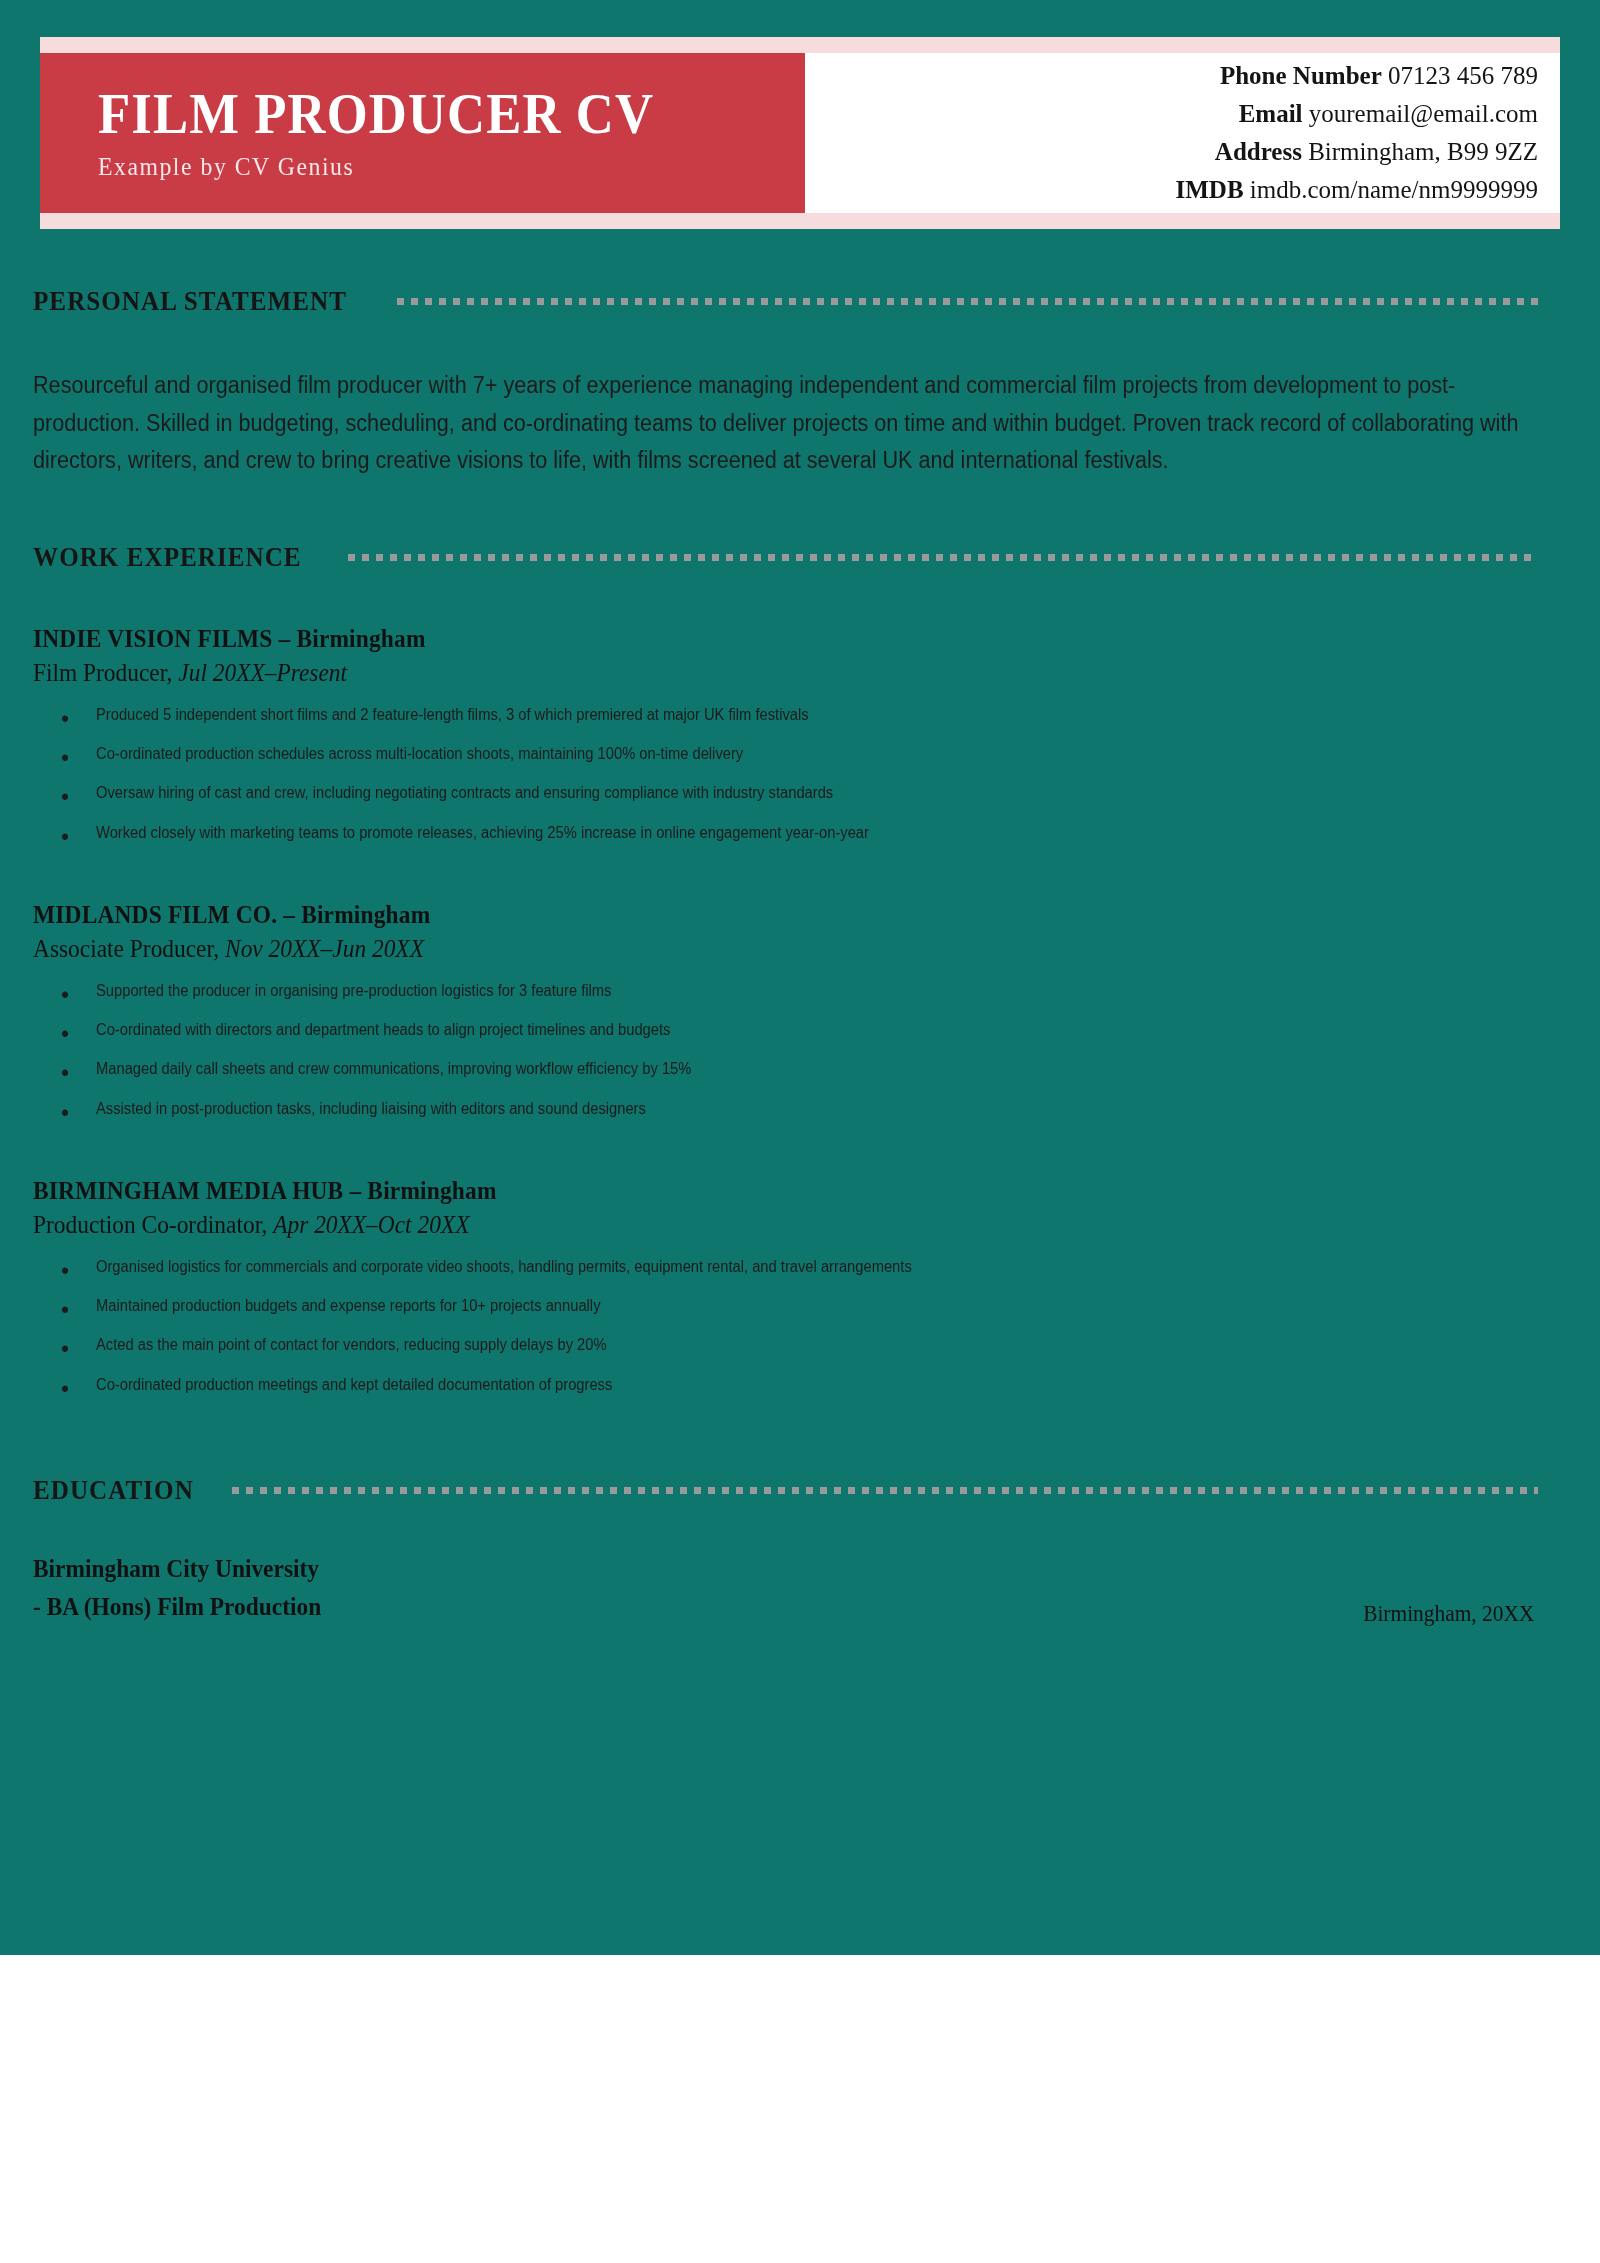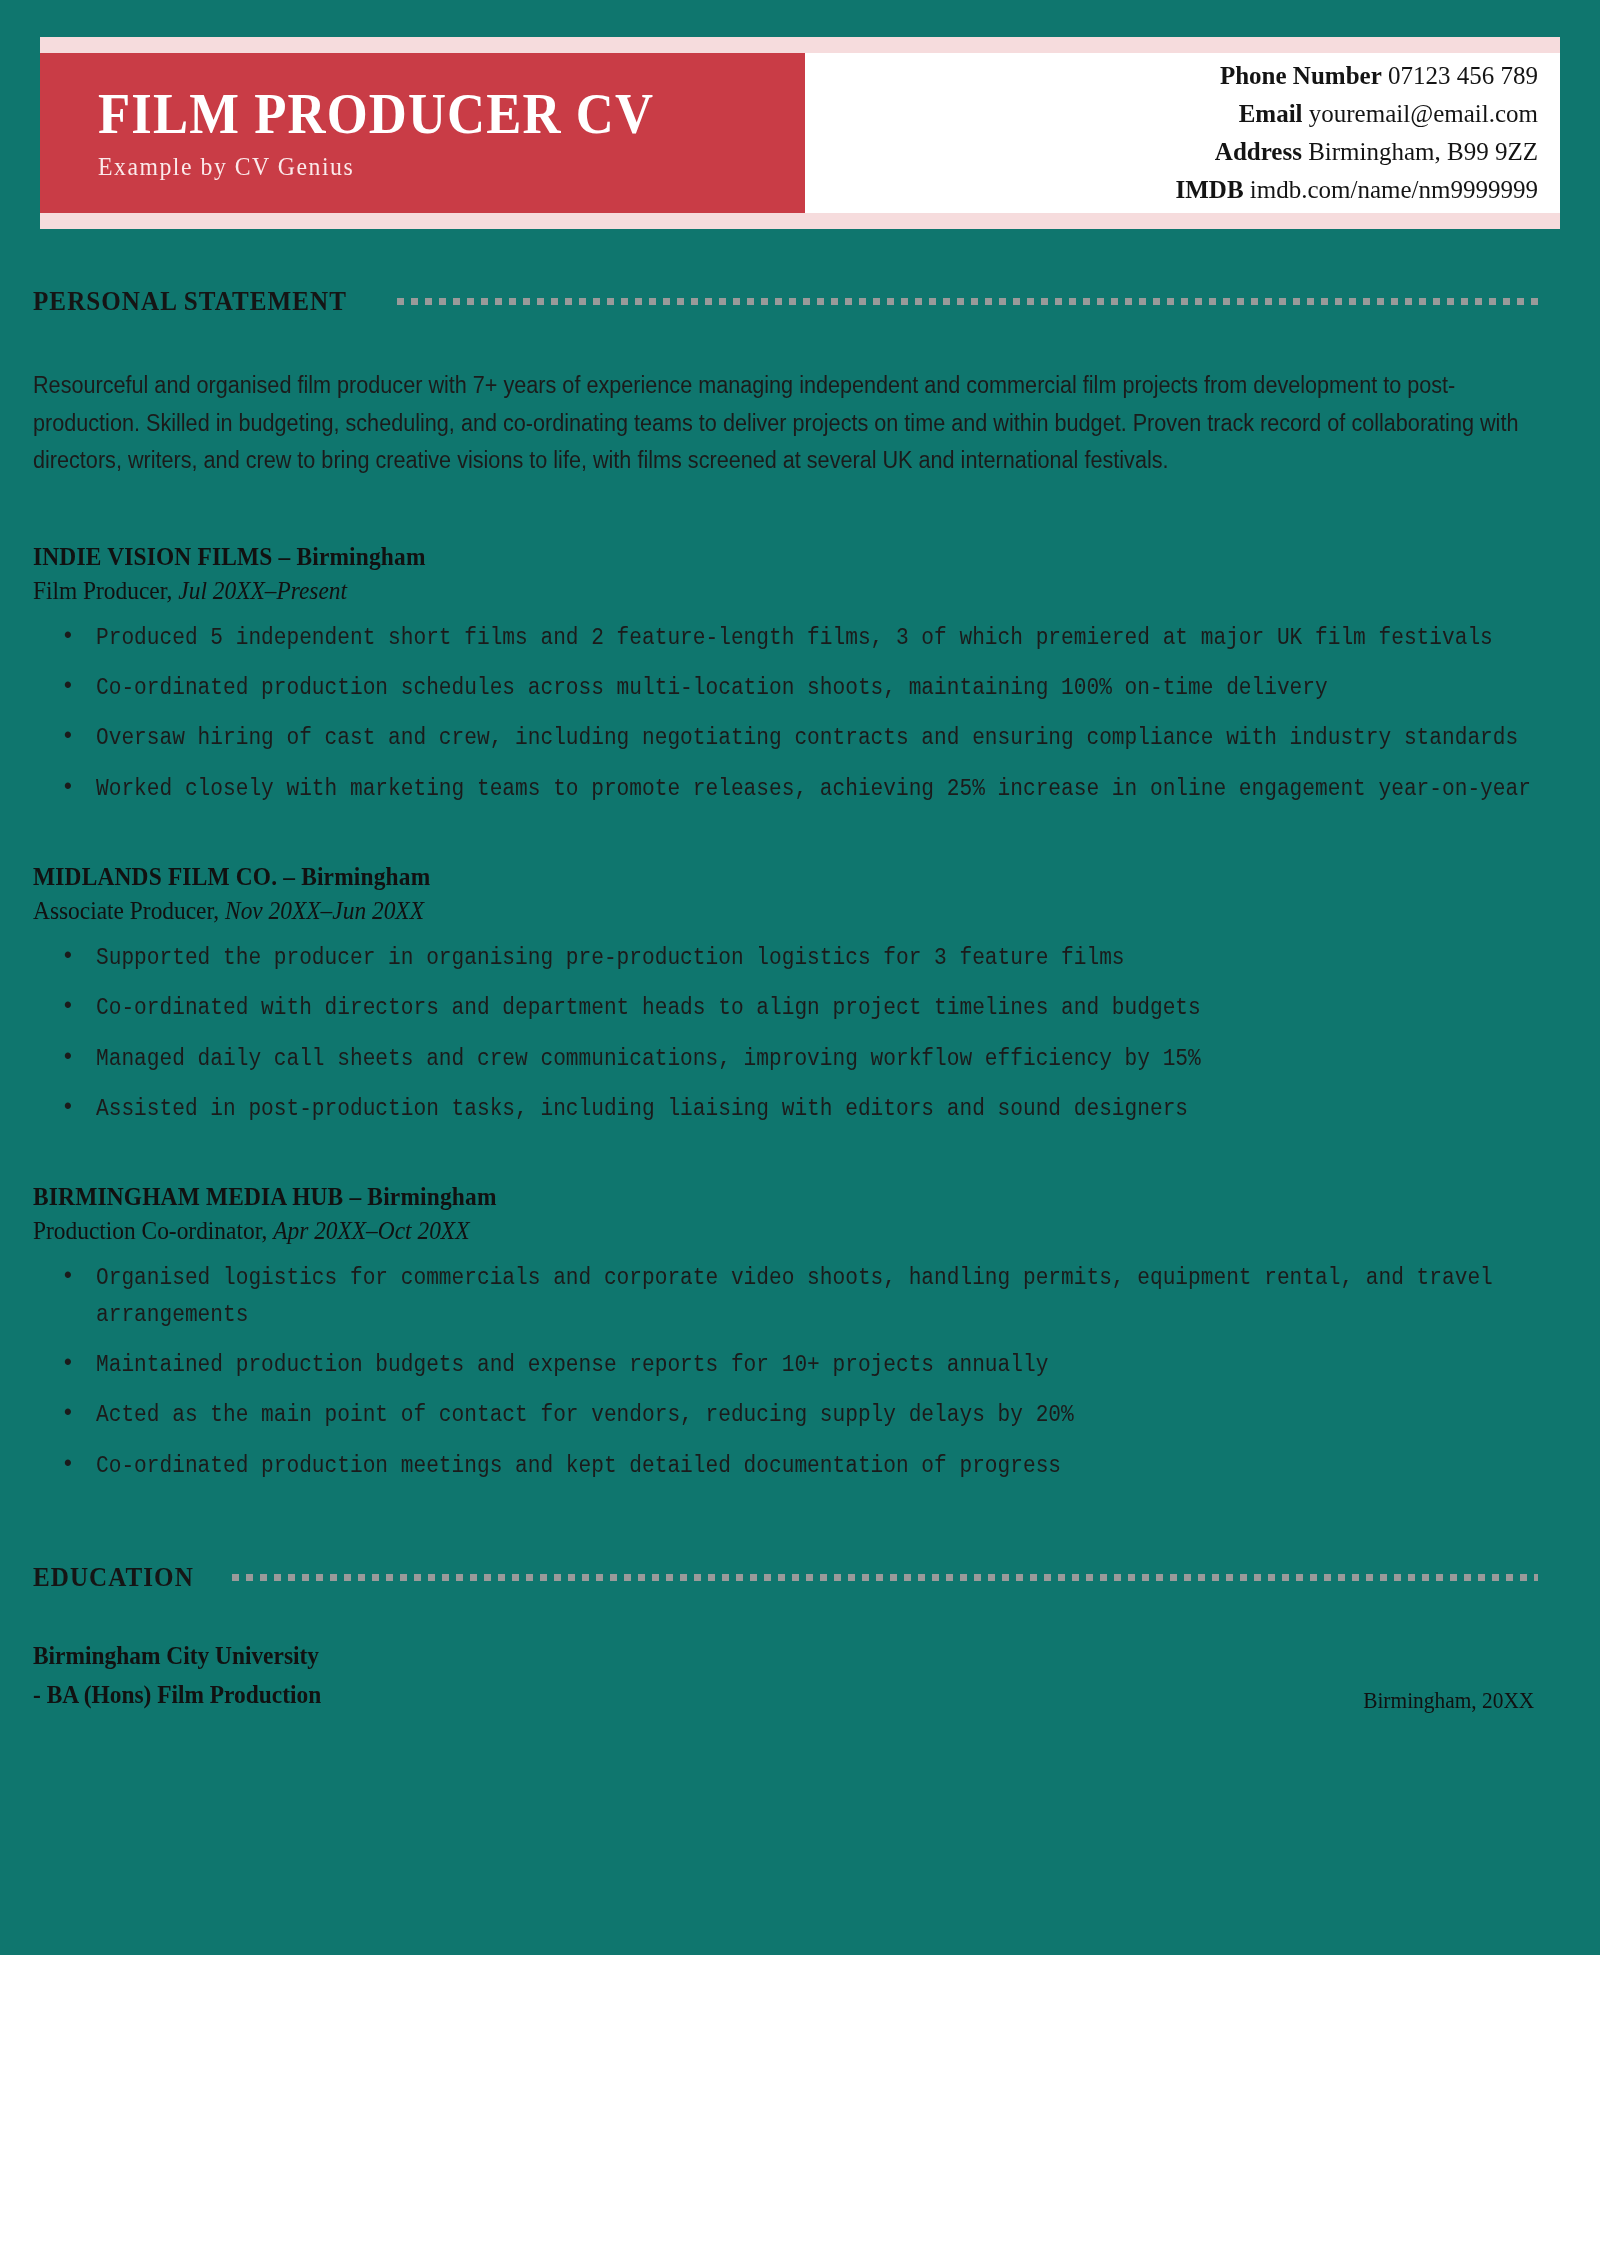--- a/index.html
+++ b/index.html
@@ -168,22 +168,22 @@
     font-style: italic;
   }
 
   ul.bullets {
     list-style: none;
     margin: 14px 0 0 0;
     padding: 0;
   }
   ul.bullets li {
     position: relative;
-    font-family: Liberation Mono, monospace;
-    font-size: 23px;
+    font-family: Liberation Sans, sans-serif;
+    font-size: 16px;
     line-height: 1.58;
     color: #1b1b1b;
     padding-left: 63px;
     margin-bottom: 14px;
   }
   ul.bullets li .btxt {
     display: block;
     transform: scaleX(0.92);
     transform-origin: left top;
     width: 108.6%;
@@ -260,20 +260,24 @@
     <div class="section" style="margin-top:57px;">
       <div class="section-head">
         <div class="section-title">PERSONAL STATEMENT</div>
         <div class="dotted-rule"></div>
       </div>
       <div style="height:50px;"></div>
       <p class="para">Resourceful and organised film producer with 7+ years of experience managing independent and commercial film projects from development to post-production. Skilled in budgeting, scheduling, and co-ordinating teams to deliver projects on time and within budget. Proven track record of collaborating with directors, writers, and crew to bring creative visions to life, with films screened at several UK and international festivals.</p>
     </div>
 
     <div class="section" style="margin-top:62px;">
+      <div class="section-head">
+        <div class="section-title">WORK EXPERIENCE</div>
+        <div class="dotted-rule"></div>
+      </div>
 
       <div class="job" style="margin-top:51px;">
         <div class="job-company">INDIE VISION FILMS – Birmingham</div>
         <div class="job-role">
           <span>Film Producer,</span>
           <span class="dates">Jul 20XX–Present</span>
         </div>
         <ul class="bullets">
           <li>
               <span class="btxt">Produced 5 independent short films and 2 feature-length films, 3 of which premiered at major UK film festivals</span>

